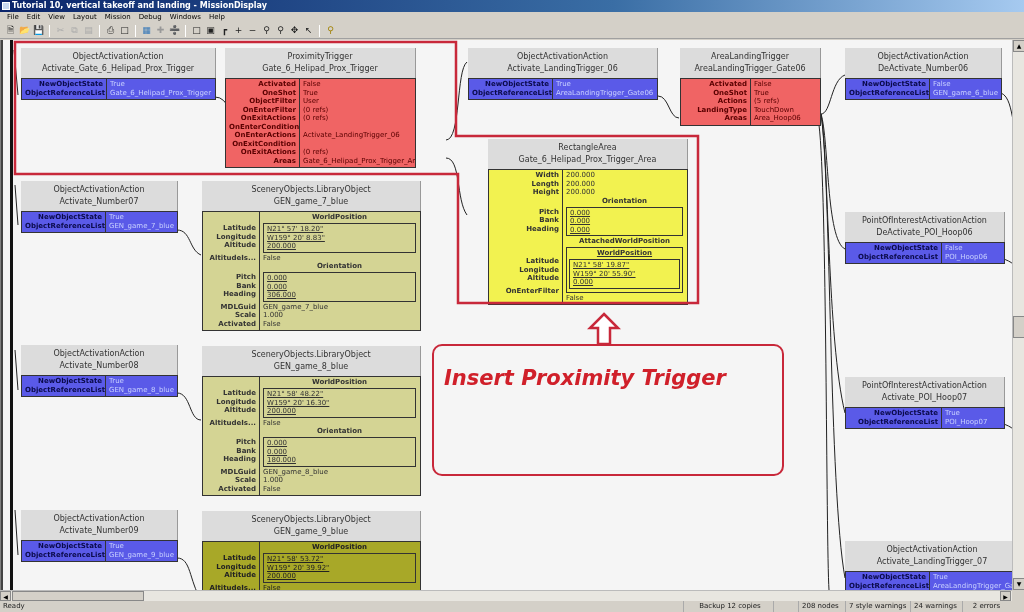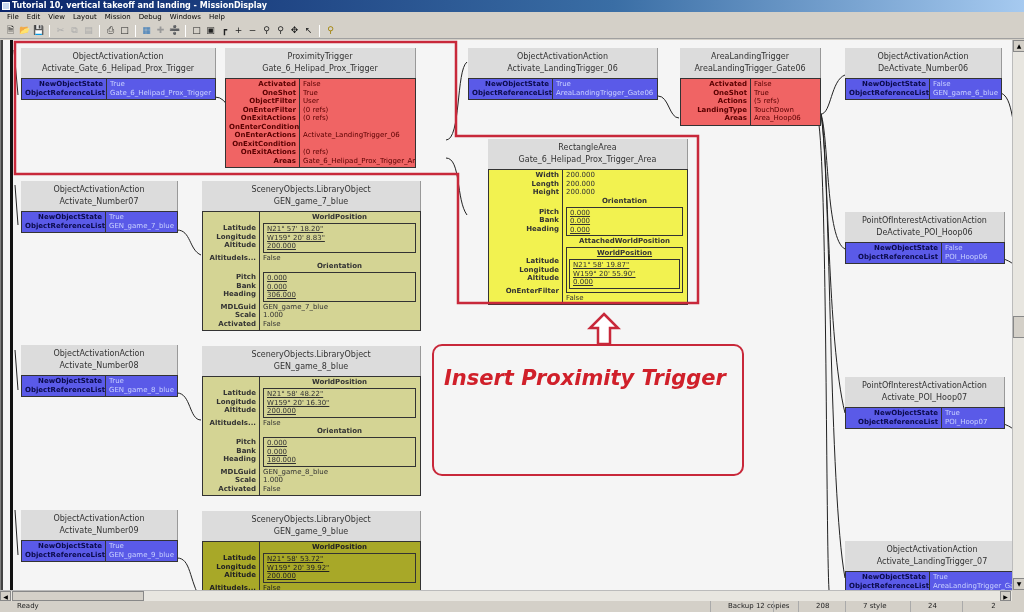--- a/index.html
+++ b/index.html
@@ -27,31 +27,31 @@
   .red .vals { color: #5a0000; }
   .yellow .body { background: #f2f250; }
   .yellow .keys, .yellow .vals { color: #333; }
   .khaki .body { background: #d4d494; }
   .khaki .keys, .khaki .vals { color: #333; }
   .olive .body { background: #a8a828; }
   .olive .keys, .olive .vals { color: #222; }
   .group-title { text-align: center; font-weight: bold; line-height: 9px; }
   .group-box { border: 1px solid #333; padding: 1px 3px; margin: 1px 0 1px 0; line-height: 8.5px; text-decoration: underline; }
   .kspacer { height: 9px; }
-  .callout { position: absolute; left: 431px; top: 304px; width: 312px; height: 132px; border: 2px solid #c8283a; border-radius: 10px; color: #d0202a; font-size: 21px; font-weight: bold; font-style: italic; padding: 18px 12px 0 10px; line-height: 28px; }
+  .callout { position: absolute; left: 431px; top: 304px; width: 352px; height: 132px; border: 2px solid #c8283a; border-radius: 10px; color: #d0202a; font-size: 21px; font-weight: bold; font-style: italic; padding: 18px 12px 0 10px; line-height: 28px; }
   .arrow-up { position: absolute; left: 586px; top: 272px; }
   svg.wires { position: absolute; left: 0; top: 0; }
   .vscroll { position: absolute; left: 1012px; top: 40px; width: 12px; height: 550px; background: #e8e6e0; border-left: 1px solid #bbb; }
   .vscroll .btn { position: absolute; left: 0; width: 12px; height: 12px; background: #d4d0c8; border: 1px solid #888; font-size: 6px; text-align: center; line-height: 10px; }
   .vscroll .thumb { position: absolute; left: 0; top: 276px; width: 12px; height: 22px; background: #d4d0c8; border: 1px solid #888; }
   .hscroll { position: absolute; left: 0; top: 590px; width: 1012px; height: 11px; background: #e8e6e0; border-top: 1px solid #bbb; }
   .hscroll .btn { position: absolute; top: 0; width: 11px; height: 10px; background: #d4d0c8; border: 1px solid #888; font-size: 6px; text-align: center; line-height: 9px; }
   .hscroll .thumb { position: absolute; top: 0; left: 12px; width: 132px; height: 10px; background: #d4d0c8; border: 1px solid #888; }
   .statusbar { position: absolute; left: 0; top: 601px; width: 1024px; height: 11px; background: #d4d0c8; font-size: 7px; line-height: 11px; color: #222; }
-  .statusbar .cell { position: absolute; top: 0; height: 11px; padding-left: 17px; border-left: 1px solid #aaa; }
+  .statusbar .cell { position: absolute; top: 0; height: 11px; padding-left: 3px; border-left: 1px solid #aaa; }
 </style>
 </head>
 <body>
 
 <div class="titlebar">
   <span class="app-icon"></span>
   <span>Tutorial 10, vertical takeoff and landing - MissionDisplay</span>
 </div>
 
 <div class="menubar">
@@ -503,19 +503,19 @@
 </div>
 
 <div class="hscroll">
   <div class="btn" style="left:0">◀</div>
   <div class="thumb"></div>
   <div class="btn" style="left:1000px">▶</div>
 </div>
 
 <div class="statusbar">
   <div class="cell" style="left:0; border-left:none;">Ready</div>
-  <div class="cell" style="left:710px; width:90px;">Backup 12 copies</div>
+  <div class="cell" style="left:683px; width:90px;text-align:center;">Backup 12 copies</div>
   <div class="cell" style="left:773px; width:25px;"></div>
   <div class="cell" style="left:798px; width:47px;">208 nodes</div>
   <div class="cell" style="left:845px; width:65px;">7 style warnings</div>
   <div class="cell" style="left:910px; width:52px;">24 warnings</div>
   <div class="cell" style="left:962px; width:45px;text-align:center;">2 errors</div>
 </div>
 
 </body></html>

